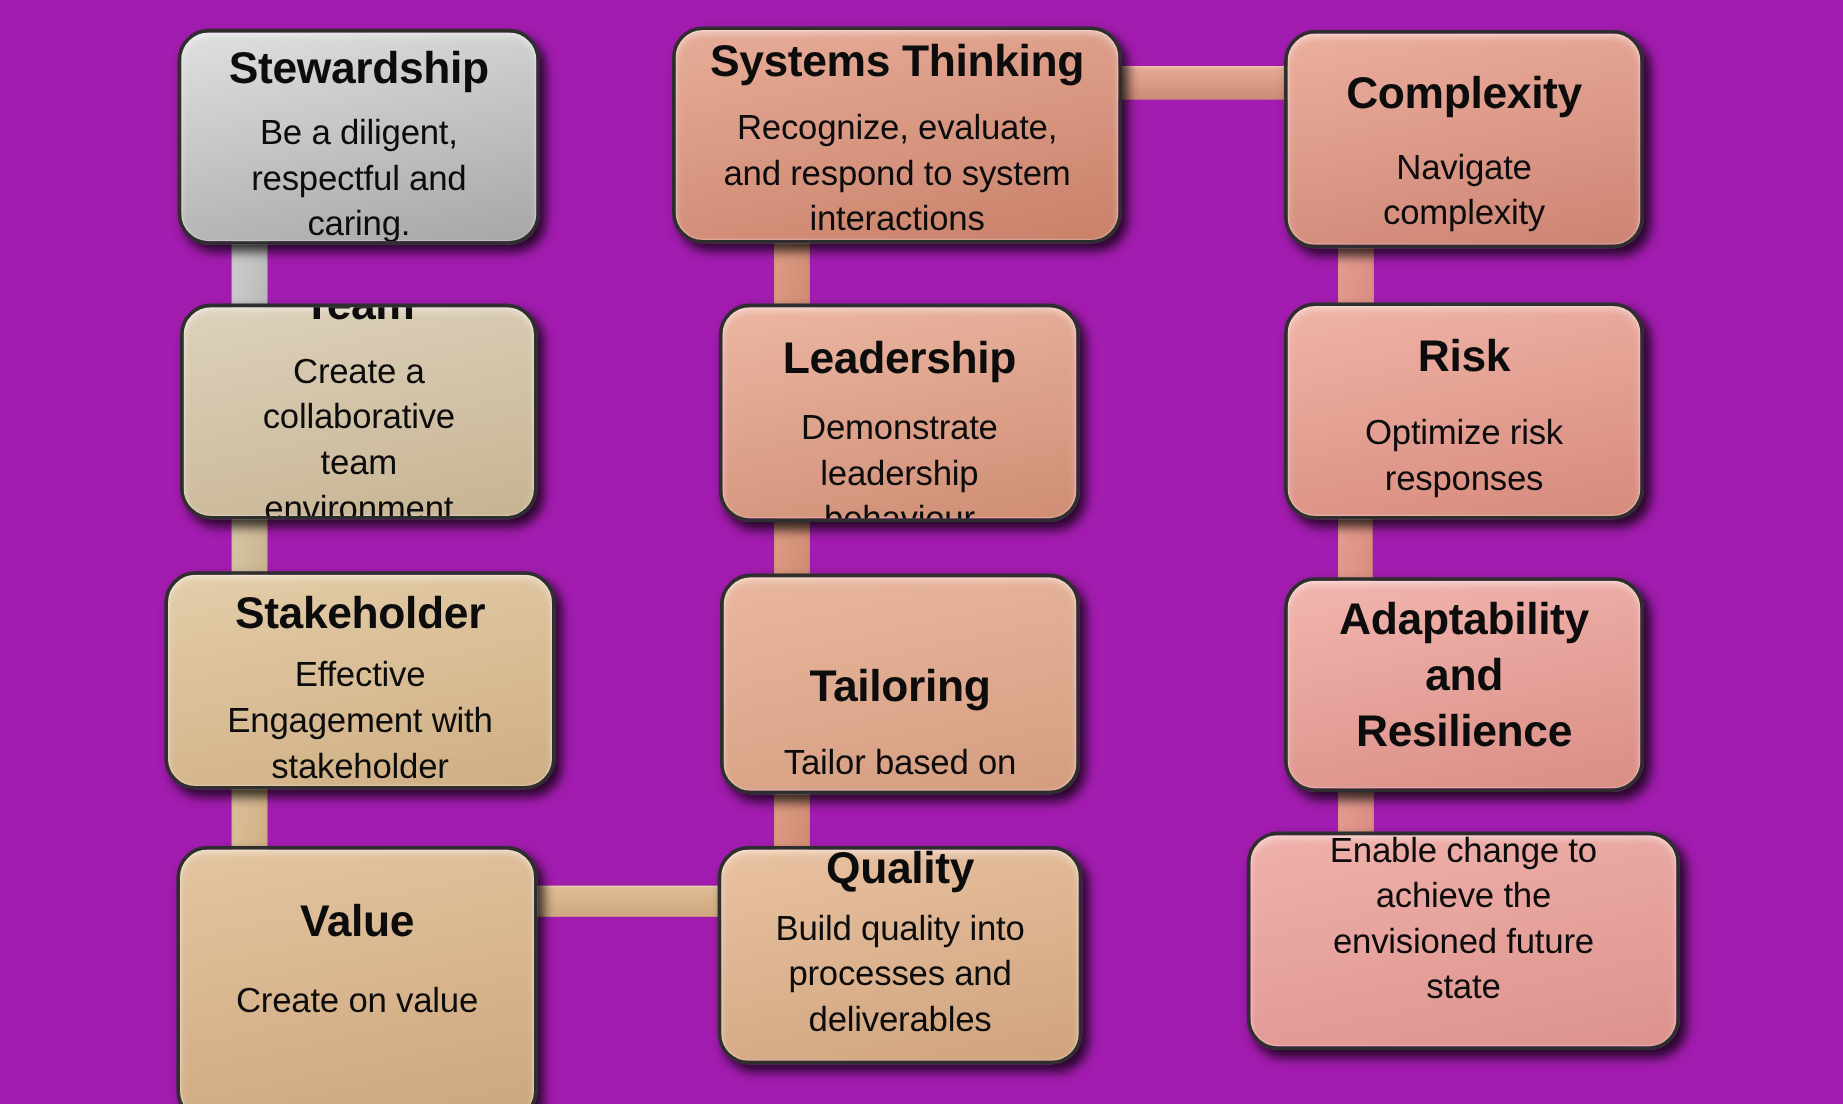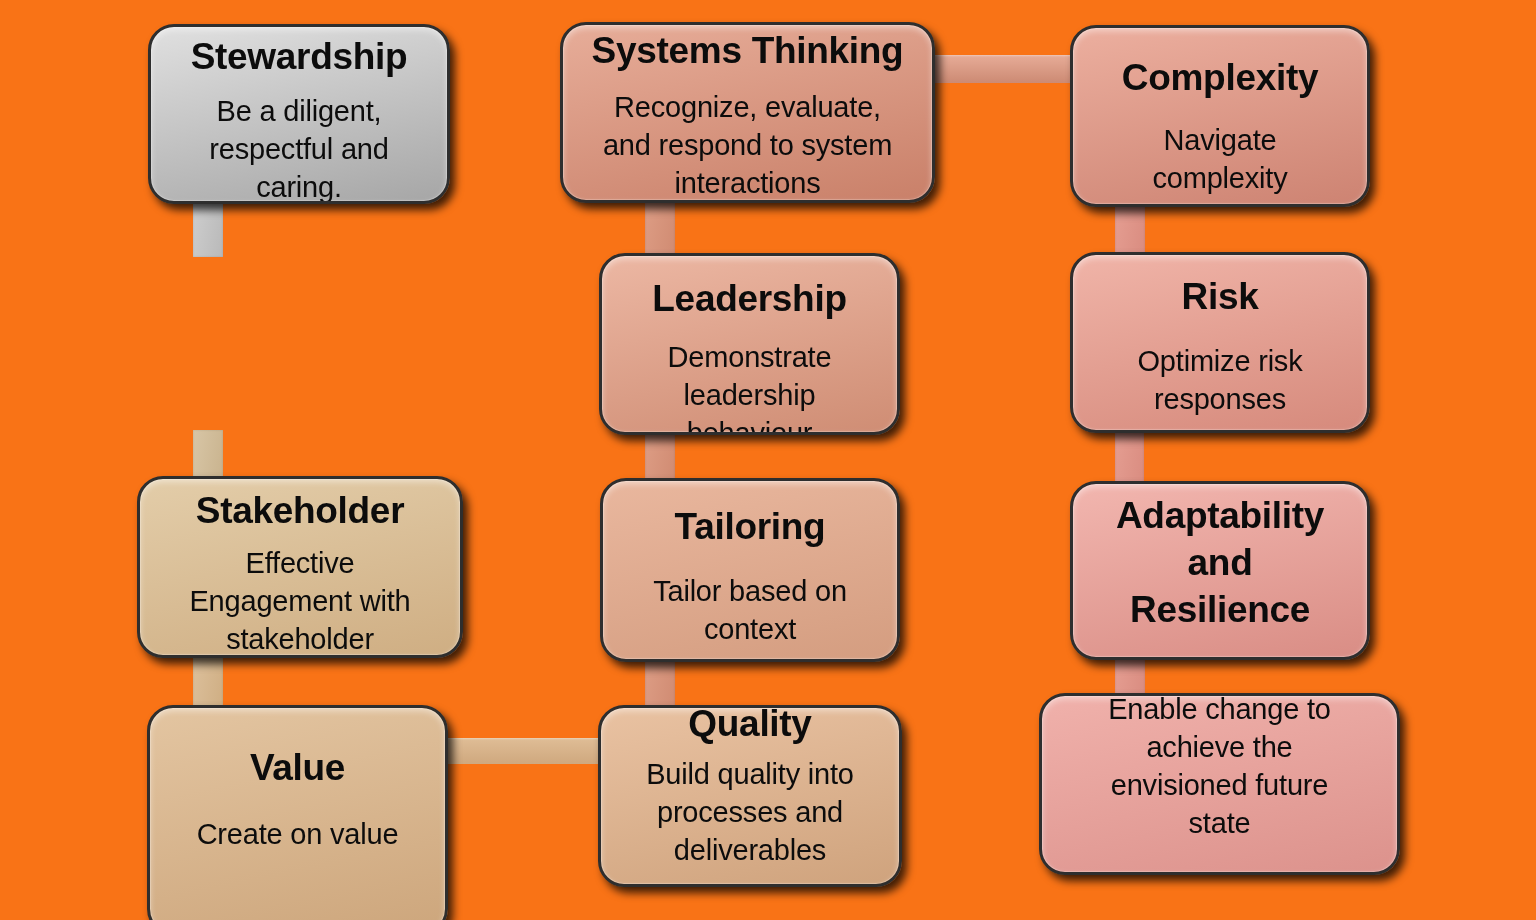--- a/index.html
+++ b/index.html
@@ -1,17 +1,17 @@
 <!DOCTYPE html>
 <html><head>
 <meta charset="utf-8">
 <style>
   html,body{margin:0;padding:0;background:#000;}
   .stage{
-    position:relative;width:1536px;height:920px;background:#f97316;overflow:hidden;
+    position:relative;width:1536px;height:920px;background:#a21caf;overflow:hidden;
     font-family:"Liberation Sans", sans-serif;
   }
   
   .conn{position:absolute;}
   .conn.v{box-shadow:inset 0 0 2px rgba(0,0,0,.15);}
   .conn.h{box-shadow:inset 0 1px 2px rgba(255,255,255,.35);}
   
   .box{
     position:absolute;box-sizing:border-box;overflow:hidden;
     border:3px solid #2e2e2e;border-radius:26px;
@@ -40,21 +40,21 @@
   #b10{left:1070px;top:252px;width:300px;height:181px;}
   #b11{left:1070px;top:481px;width:300px;height:179px;}
   #b12{left:1039px;top:693px;width:361px;height:182px;}
 
   #b1 .inner{padding-top:6px;}   #b1 .desc{max-width:235px;margin:12px auto 0;}
   #b2 .inner{margin-top:-26px;}  #b2 .desc{max-width:205px;margin:14px auto 0;}
   #b3 .inner{padding-top:8px;}   #b3 .desc{max-width:270px;margin:10px auto 0;}
   #b4 .inner{padding-top:36px;}  #b4 .desc{max-width:260px;margin:24px auto 0;}
   #b5 .inner{padding-top:2px;}   #b5 .desc{max-width:320px;margin:14px auto 0;}
   #b6 .inner{padding-top:19px;}   #b6 .desc{max-width:230px;margin:16px auto 0;}
-  #b7 .inner{padding-top:22px;}  #b7 .desc{max-width:245px;margin:22px auto 0;}
+  #b7 .inner{padding-top:22px;margin-top:45px;}  #b7 .desc{max-width:245px;margin:22px auto 0;}
   #b8 .inner{margin-top:-8px;}   #b8 .desc{max-width:265px;margin:8px auto 0;}
   #b9 .inner{padding-top:26px;}  #b9 .desc{max-width:195px;margin:20px auto 0;}
   #b10 .inner{padding-top:18px;} #b10 .desc{max-width:225px;margin:22px auto 15px;}
   #b11 .inner{padding-top:8px;} #b11 .title{max-width:250px;}
   #b12 .inner{margin-top:-16px;} #b12 .desc{max-width:265px;margin:10px auto 0;}
 
   
   #cv1{left:193px;top:200px;width:30px;height:57px;}
   #cv2{left:193px;top:430px;width:30px;height:50px;}
   #cv3{left:193px;top:655px;width:30px;height:54px;}
@@ -81,20 +81,26 @@
   <div class="conn v" id="cv7" style="background-image: linear-gradient(100deg, rgb(229, 158, 146), rgb(217, 140, 128));"></div>
   <div class="conn v" id="cv8" style="background-image: linear-gradient(100deg, rgb(229, 158, 146), rgb(217, 140, 128));"></div>
   <div class="conn v" id="cv9" style="background-image: linear-gradient(100deg, rgb(229, 158, 146), rgb(217, 140, 128));"></div>
   <div class="conn h" id="ch1" style="background-image: linear-gradient(rgb(231, 172, 152), rgb(204, 138, 115));"></div>
   <div class="conn h" id="ch2" style="background-image: linear-gradient(rgb(223, 189, 150), rgb(207, 168, 126));"></div>
 
   <div class="box" id="b1" style="background-image: linear-gradient(168deg, rgb(224, 224, 224), rgb(166, 166, 166));">
     <div class="inner">
       <div class="title">Stewardship</div>
       <div class="desc">Be a diligent, respectful and caring.</div>
+    </div>
+  </div>
+  <div class="box" id="b2" style="background-image: linear-gradient(168deg, rgb(221, 210, 188), rgb(199, 179, 146));">
+    <div class="inner">
+      <div class="title">Team</div>
+      <div class="desc">Create a collaborative team environment</div>
     </div>
   </div>
   <div class="box" id="b3" style="background-image: linear-gradient(168deg, rgb(227, 205, 169), rgb(207, 174, 131));">
     <div class="inner">
       <div class="title">Stakeholder</div>
       <div class="desc">Effective Engagement with stakeholder</div>
     </div>
   </div>
   <div class="box" id="b4" style="background-image: linear-gradient(168deg, rgb(227, 197, 161), rgb(205, 166, 124));">
     <div class="inner">

